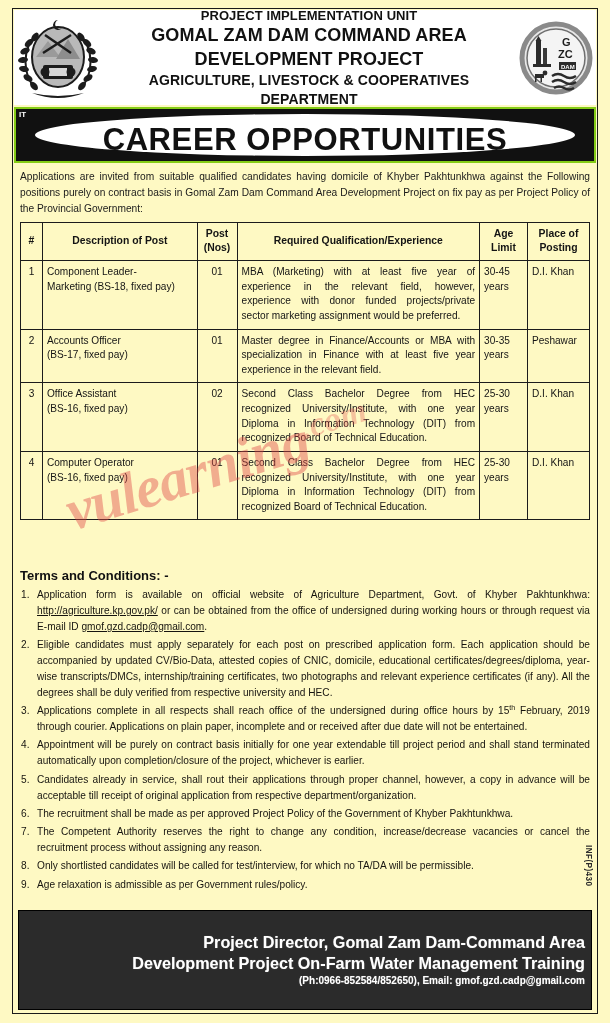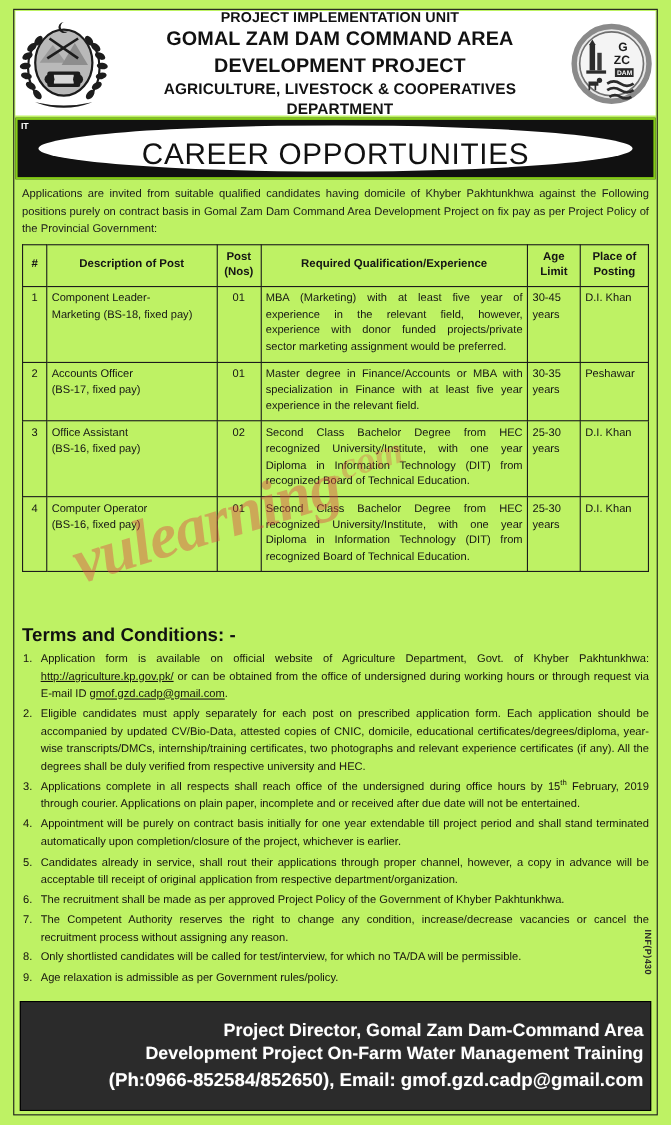--- a/index.html
+++ b/index.html
@@ -7,21 +7,21 @@
   html, body {
     width: 610px;
     background: #fdfdfb;
     font-family: "Liberation Sans", sans-serif;
   }
 
   #page {
     position: relative;
     width: 610px;
     height: 1023px;
-    background: #bef264;
+    background: #fef9c3;
     overflow: hidden;
   }
 
   
   .page-frame {
     position: absolute;
     left: 12px; top: 8px;
     width: 586px; height: 1006px;
     border: 1.5px solid #1a1a1a;
   }
@@ -67,22 +67,22 @@
     border: 2px solid #84cc16;
     display: flex; align-items: center; justify-content: center;
   }
   .banner-ellipse {
     width: 540px; height: 42px;
     background: #fff;
     border-radius: 50% / 50%;
     display: flex; align-items: center; justify-content: center;
   }
   .banner-ellipse span {
-    font-size: 27px;
-    font-weight: normal;
+    font-size: 31px;
+    font-weight: bold;
     color: #111;
     letter-spacing: 0.6px;
     white-space: nowrap;
     margin-top: 10px;
   }
   .banner-tick {
     position: absolute;
     left: 3px; top: 1px;
     font-size: 8px; color: #fff; font-weight: bold;
   }
@@ -132,21 +132,21 @@
   .c-nos-cell  { text-align: center; vertical-align: middle; }
   .desc-l2 { display: block; }
 
   
   .terms-wrap {
     position: absolute;
     left: 20px; top: 568px;
     width: 570px;
   }
   .terms-title {
-    font-size: 17px;
+    font-size: 13px;
     font-weight: bold;
     color: #111;
     margin-bottom: 4px;
   }
   ol.terms {
     list-style: none;
     counter-reset: t;
     font-size: 10.15px;
     line-height: 1.56;
     color: #16140f;
@@ -190,21 +190,21 @@
     padding: 2px 6px;
   }
   .footer div {
     color: #fff;
     font-weight: bold;
     text-align: center;
     line-height: 1.28;
     text-shadow: 0 0 1px rgba(255,255,255,0.35);
   }
   .fl1, .fl2, .fl3 { font-size: 16.2px; }
-  .fl4 { font-size: 17px; margin-top: 2px; }
+  .fl4 { font-size: 10px; margin-top: 2px; }
 
   
   .watermark {
     position: absolute;
     left: 60px; top: 430px;
     width: 330px;
     transform: rotate(-17deg);
     font-family: "Liberation Serif", serif;
     font-style: italic;
     font-weight: bold;

